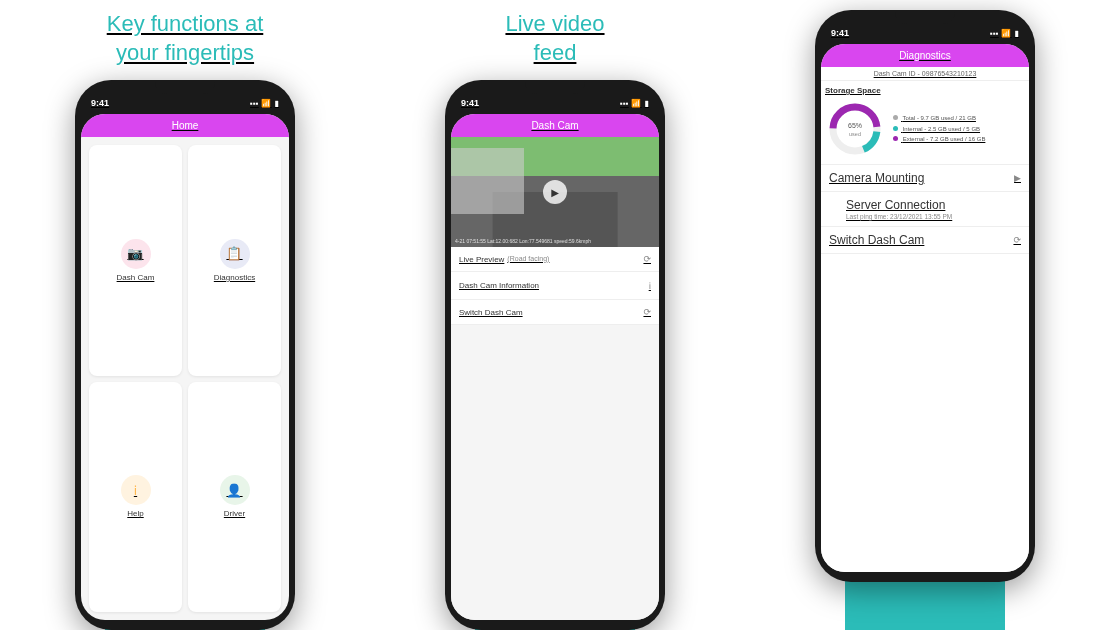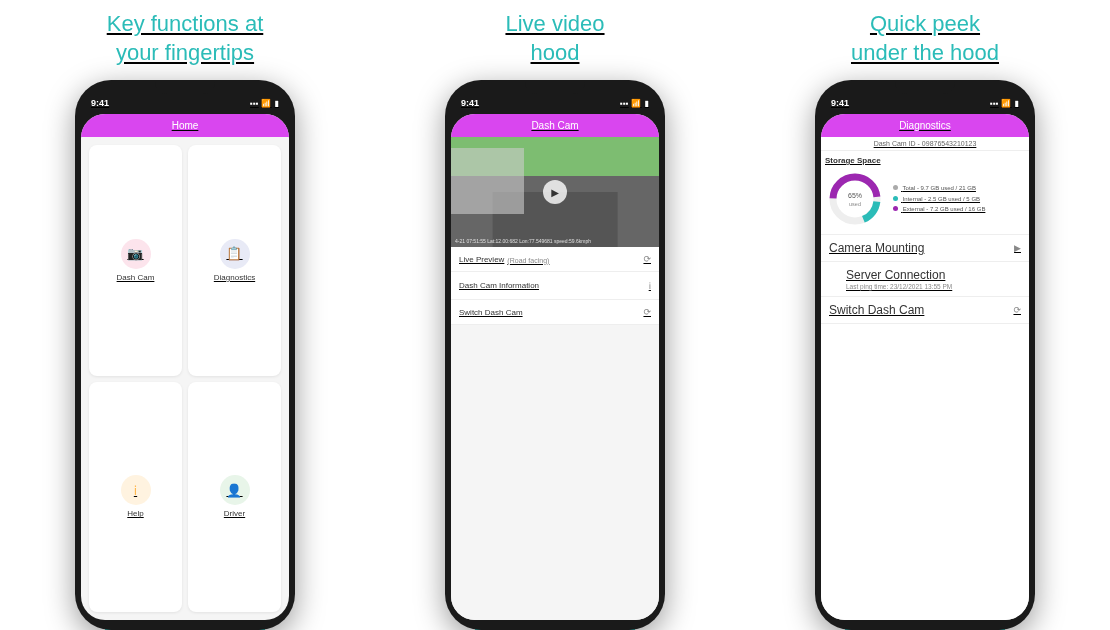--- a/index.html
+++ b/index.html
@@ -410,21 +410,21 @@
             <span class="tile-label">Driver</span>
           </div>
         </div>
       </div>
     </div>
   </div>
 
   <div class="column col-mid">
     <div class="column-title">
       <span>Live video</span><br>
-      <span>hood</span>
+      <span>feed</span>
     </div>
 
     <div class="teal-bg"></div>
 
     <div class="phone">
       <div class="phone-notch"></div>
       <div class="phone-top-bar">
         <span class="phone-time">9:41</span>
         <div class="phone-icons">
           <span>▪▪▪</span>
@@ -448,21 +448,21 @@
               <div style="position:absolute;top:10%;left:0;width:35%;height:60%;background:#ccc;opacity:0.6;"></div>
 
               <div class="video-play-btn">▶</div>
 
               <div class="video-overlay-text">4-21 07:51:55 Lat:12.00:682 Lon:77.549681 speed:59.6kmph</div>
             </div>
           </div>
           <div class="dashcam-menu">
 
             <div class="menu-item">
-              <div style="display:flex;align-items:flex-end;gap:3px;">
+              <div style="display:flex;align-items:flex-start;gap:3px;">
                 <span class="menu-item-label">Live Preview</span>
                 <span class="menu-item-sub">(Road facing)</span>
               </div>
               <span class="menu-icon">⟳</span>
             </div>
 
             <div class="menu-item">
               <span class="menu-item-label">Dash Cam Information</span>
               <span class="menu-icon">ℹ</span>
             </div>
@@ -471,24 +471,20 @@
               <span class="menu-item-label">Switch Dash Cam</span>
               <span class="menu-icon">⟳</span>
             </div>
           </div>
         </div>
       </div>
     </div>
   </div>
 
   <div class="column col-right">
-    <div class="column-title">
-      <span>Quick peek</span><br>
-      <span>under the hood</span>
-    </div>
 
     <div class="teal-bg"></div>
 
     <div class="phone">
       <div class="phone-notch"></div>
       <div class="phone-top-bar">
         <span class="phone-time">9:41</span>
         <div class="phone-icons">
           <span>▪▪▪</span>
           <span>📶</span>

